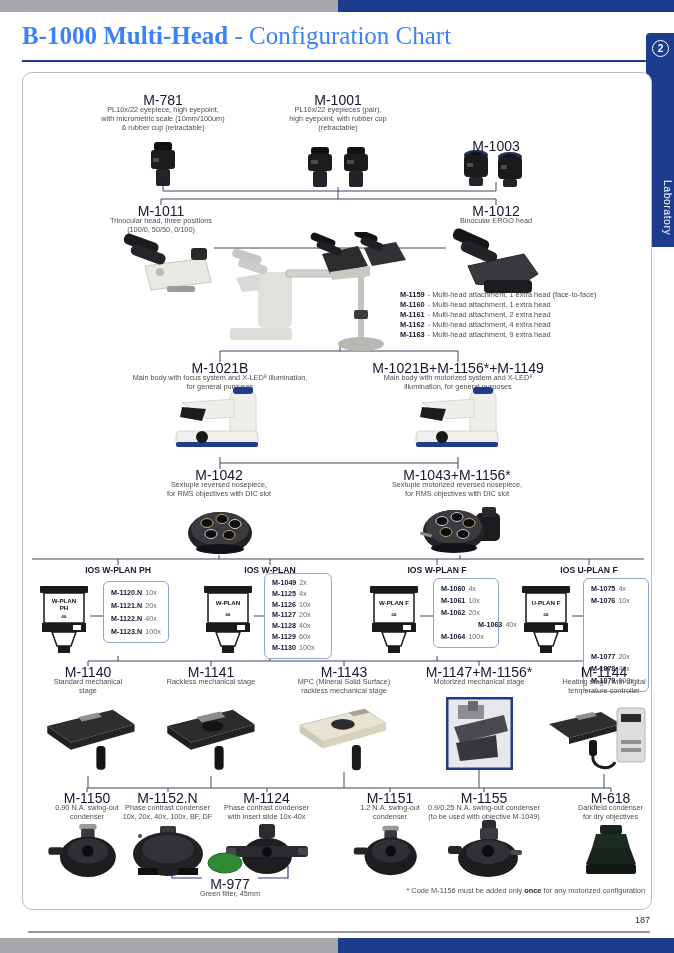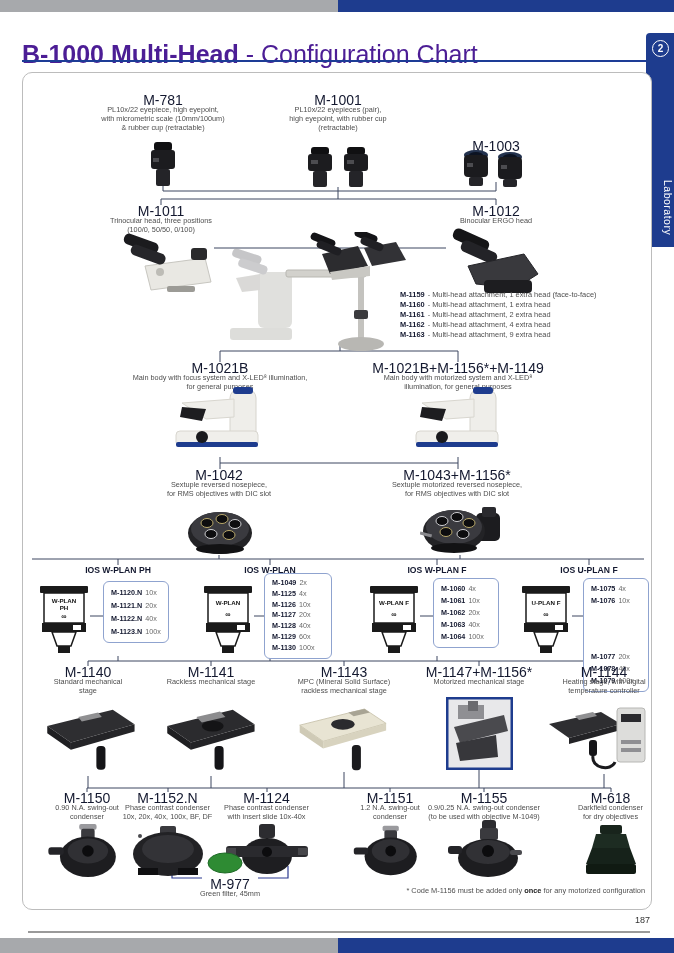--- a/index.html
+++ b/index.html
@@ -3,21 +3,21 @@
 <meta charset="utf-8">
 <style>
   html,body{margin:0;padding:0;background:#fff;}
   .page{position:relative;width:674px;height:953px;background:#fff;overflow:hidden;
         font-family:"Liberation Sans",sans-serif;-webkit-font-smoothing:antialiased;}
   .abs{position:absolute;}
   
   .bar-gray{background:#a7a9ac;}
   .bar-navy{background:#1e3c8e;}
   
-  .title{left:22px;top:40px;font-size:25px;color:#4c1d95;white-space:nowrap;}
+  .title{left:22px;top:22px;font-size:25px;color:#3b82f6;white-space:nowrap;font-family:Liberation Serif, serif;}
   .title .t-bold{font-weight:700;}
   .title .t-rest{font-weight:400;}
   .title-rule{left:22px;top:60px;width:626px;height:2px;background:#1d3c96;}
   
   .side-tab{left:646px;top:33px;width:28px;height:214px;background:#1e3c8e;border-radius:4px 0 0 4px;}
   .tab-icon{position:absolute;left:6px;top:7px;width:15px;height:15px;border:1.5px solid #fff;border-radius:50%;
             color:#fff;font-size:10px;font-weight:700;text-align:center;line-height:15px;}
   .tab-text{position:absolute;left:0;bottom:12px;width:28px;text-align:center;color:#fff;font-size:10.5px;
             writing-mode:vertical-rl;letter-spacing:.5px;}
   
@@ -316,21 +316,21 @@
     <div class="obj-row"><span class="oc">M-1126</span><span class="om">10x</span></div>
     <div class="obj-row"><span class="oc">M-1127</span><span class="om">20x</span></div>
     <div class="obj-row"><span class="oc">M-1128</span><span class="om">40x</span></div>
     <div class="obj-row"><span class="oc">M-1129</span><span class="om">60x</span></div>
     <div class="obj-row"><span class="oc">M-1130</span><span class="om">100x</span></div>
   </div>
   <div class="abs obj-box" style="left:433px;top:578px;width:57px;">
     <div class="obj-row" style="line-height:12px;"><span class="oc">M-1060</span><span class="om">4x</span></div>
     <div class="obj-row" style="line-height:12px;"><span class="oc">M-1061</span><span class="om">10x</span></div>
     <div class="obj-row" style="line-height:12px;"><span class="oc">M-1062</span><span class="om">20x</span></div>
-    <div class="obj-row" style="line-height:12px;"><span class="oc">M-1063</span><span class="om">40x</span></div>
+    <div class="obj-row" style="line-height:12px;margin-left:37px;"><span class="oc">M-1063</span><span class="om">40x</span></div>
     <div class="obj-row" style="line-height:12px;"><span class="oc">M-1064</span><span class="om">100x</span></div>
   </div>
   <div class="abs obj-box" style="left:583px;top:578px;width:57px;">
     <div class="obj-row" style="line-height:12px;"><span class="oc">M-1075</span><span class="om">4x</span></div>
     <div class="obj-row" style="line-height:12px;"><span class="oc">M-1076</span><span class="om">10x</span></div>
     <div class="obj-row" style="line-height:12px;margin-top:44px;"><span class="oc">M-1077</span><span class="om">20x</span></div>
     <div class="obj-row" style="line-height:12px;"><span class="oc">M-1078</span><span class="om">40x</span></div>
     <div class="obj-row" style="line-height:12px;"><span class="oc">M-1079</span><span class="om">100x</span></div>
   </div>
 

